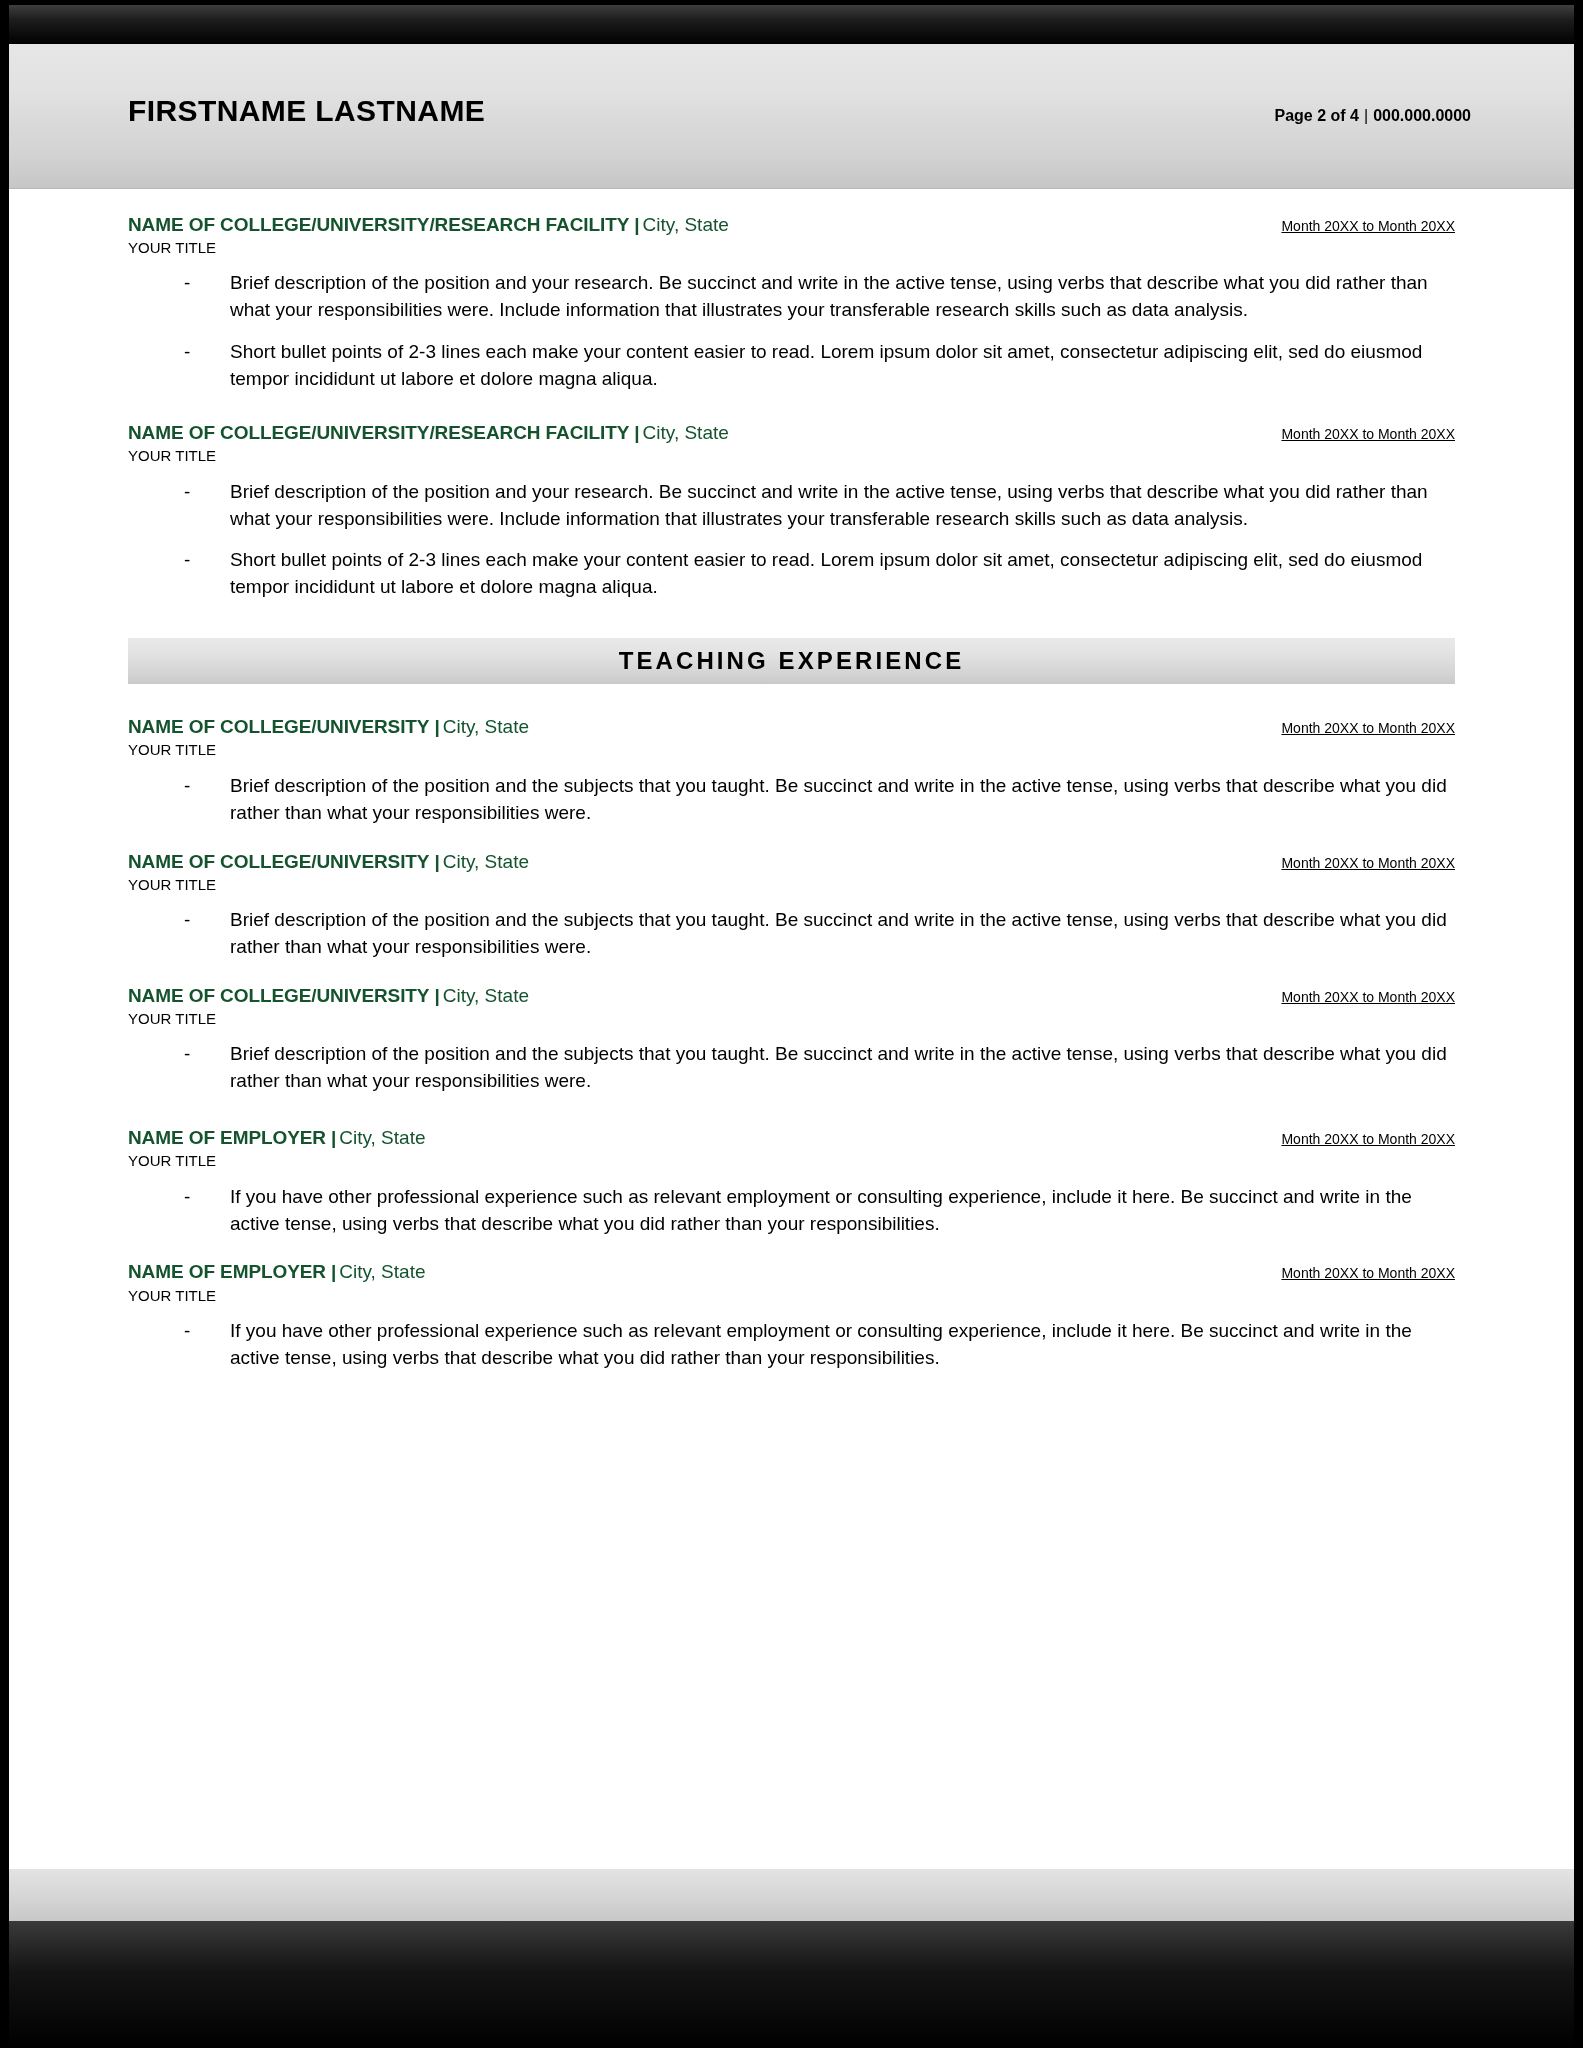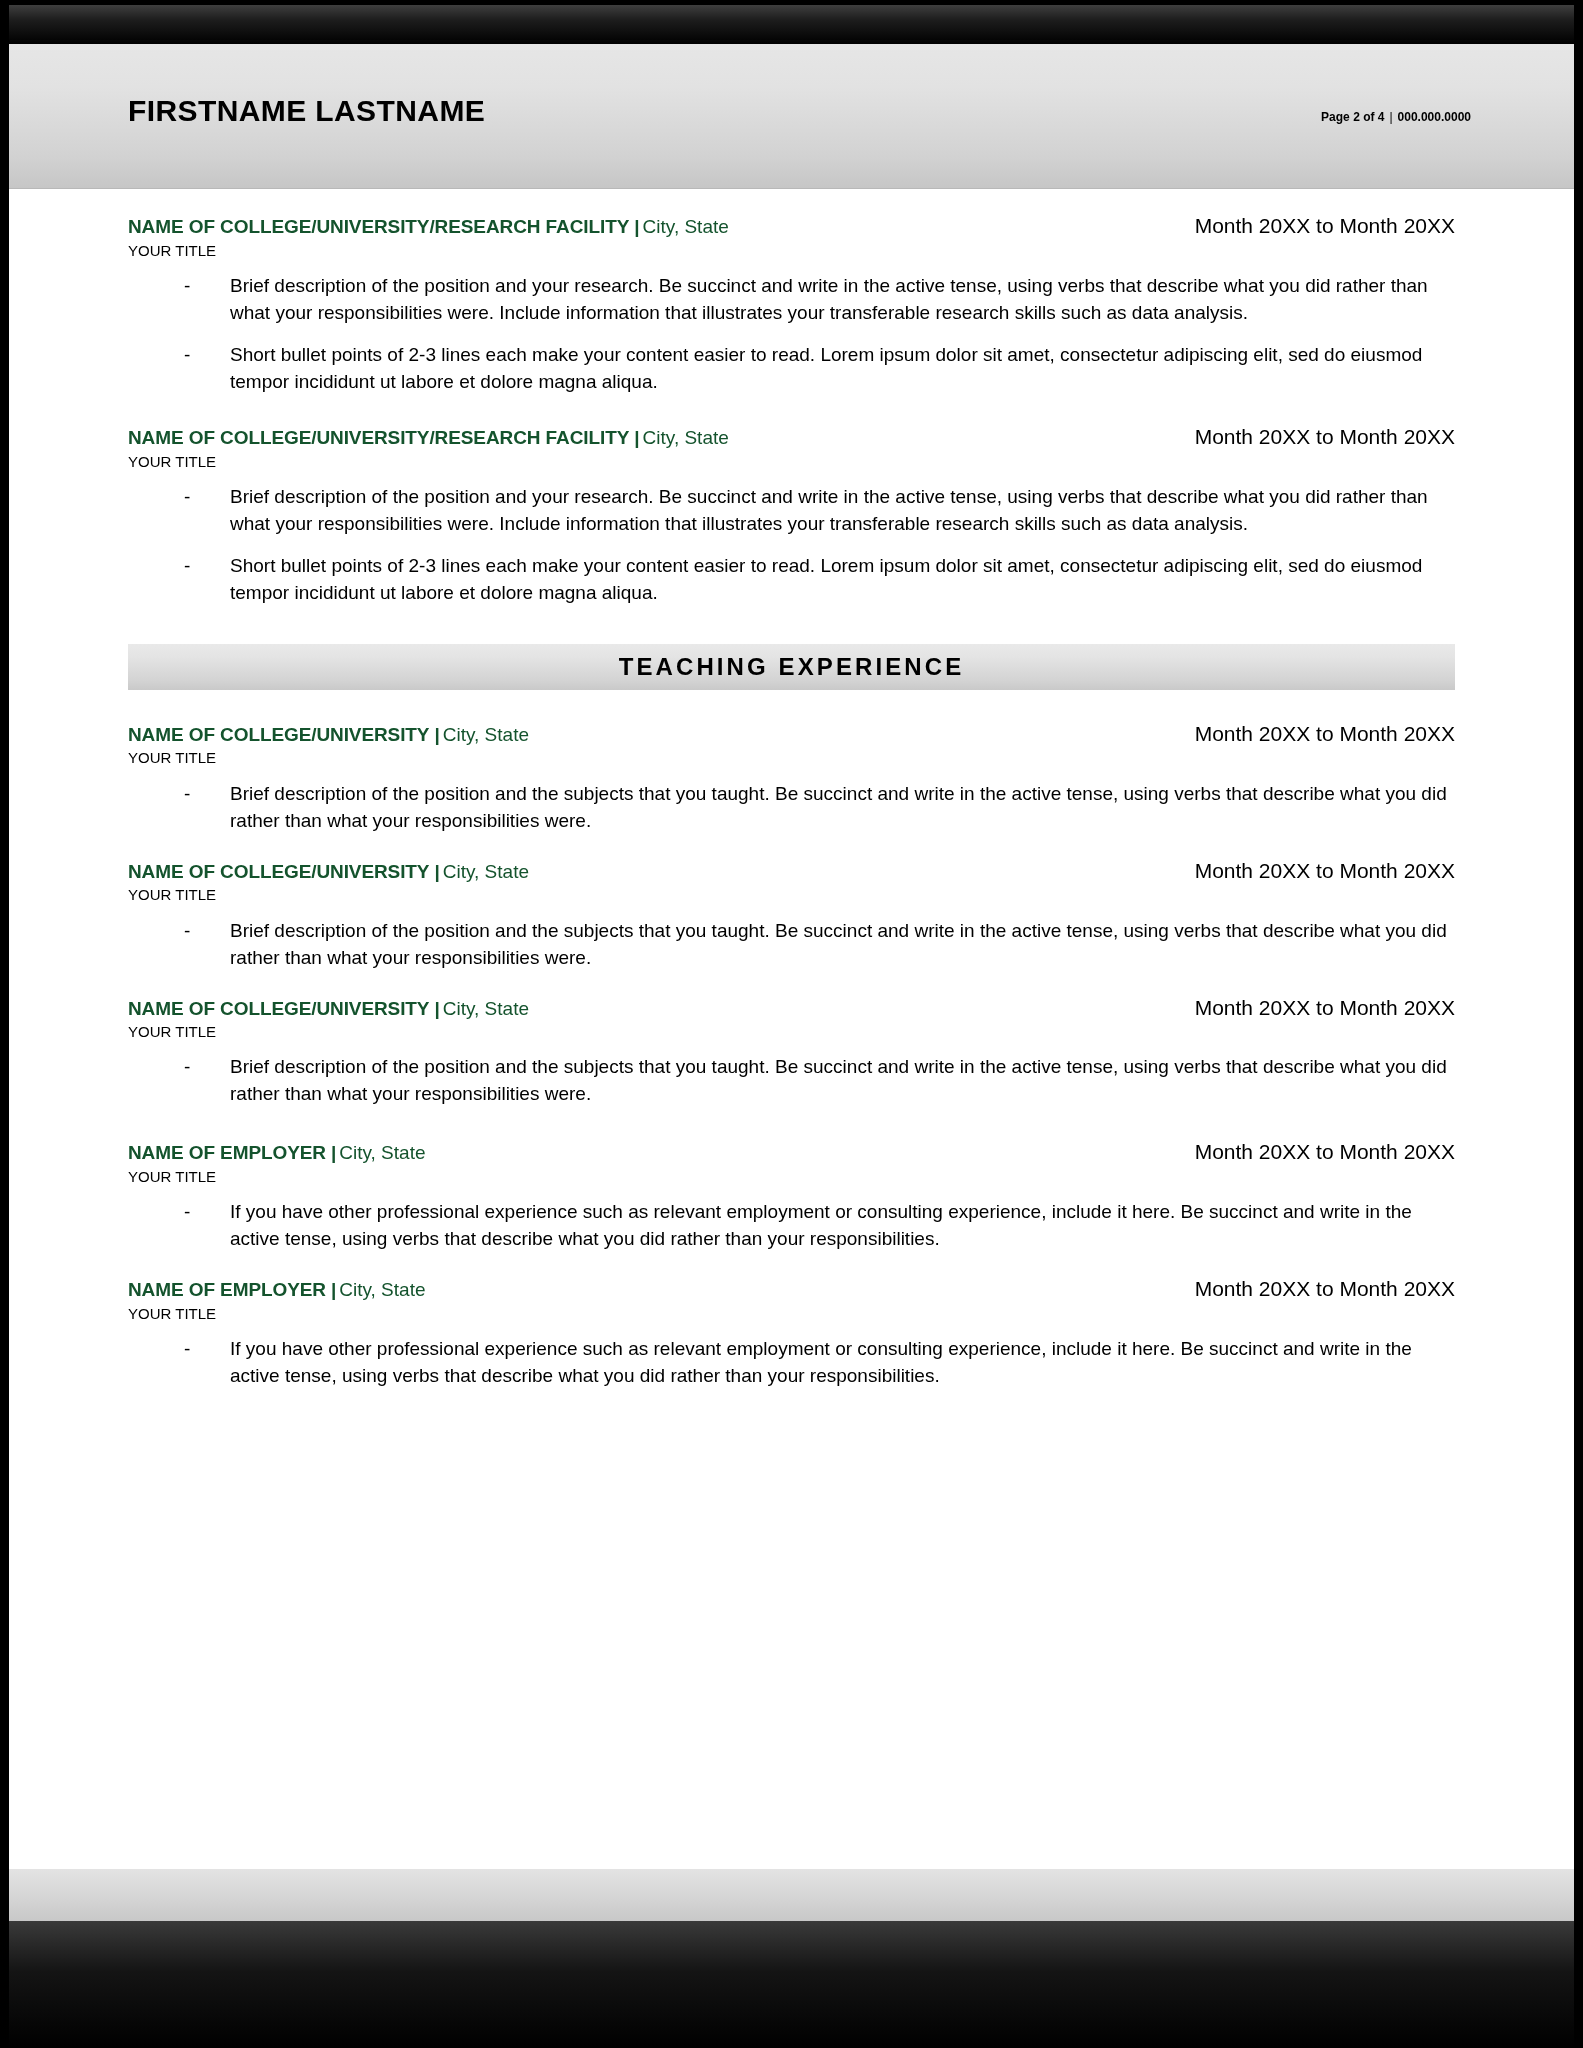--- a/index.html
+++ b/index.html
@@ -57,21 +57,21 @@
     justify-content: space-between;
   }
   .hdr-name {
     font-size: 30px;
     font-weight: bold;
     letter-spacing: 0.4px;
     color: #000000;
     white-space: nowrap;
   }
   .hdr-meta {
-    font-size: 12px;
+    font-size: 16px;
     font-weight: bold;
     color: #000000;
     white-space: nowrap;
   }
   .hdr-meta .sep {
     font-weight: normal;
     padding: 0 5px;
   }
 
   
@@ -98,23 +98,24 @@
   .entry-org .org-name {
     font-weight: bold;
     letter-spacing: -0.1px;
   }
   .entry-org .pipe {
     font-weight: bold;
     padding: 0 3px 0 5px;
   }
   .entry-org .loc { font-weight: normal; }
   .entry-dates {
-    font-size: 21px;
+    font-size: 14px;
     color: #000000;
     white-space: nowrap;
+    text-decoration: underline;
   }
   .entry-title {
     font-size: 15px;
     color: #000000;
     line-height: 1.35;
     margin-top: 1px;
   }
 
   ul.bullets {
     list-style: none;

